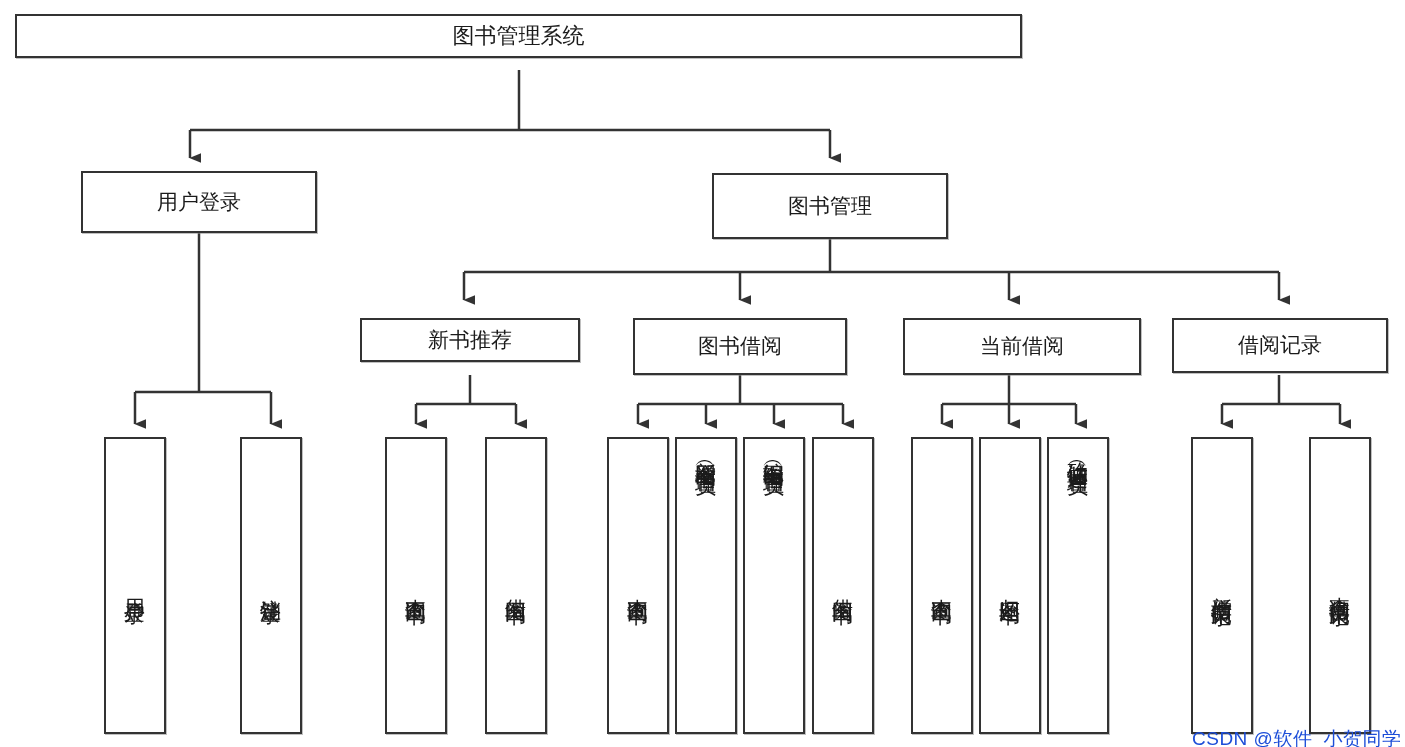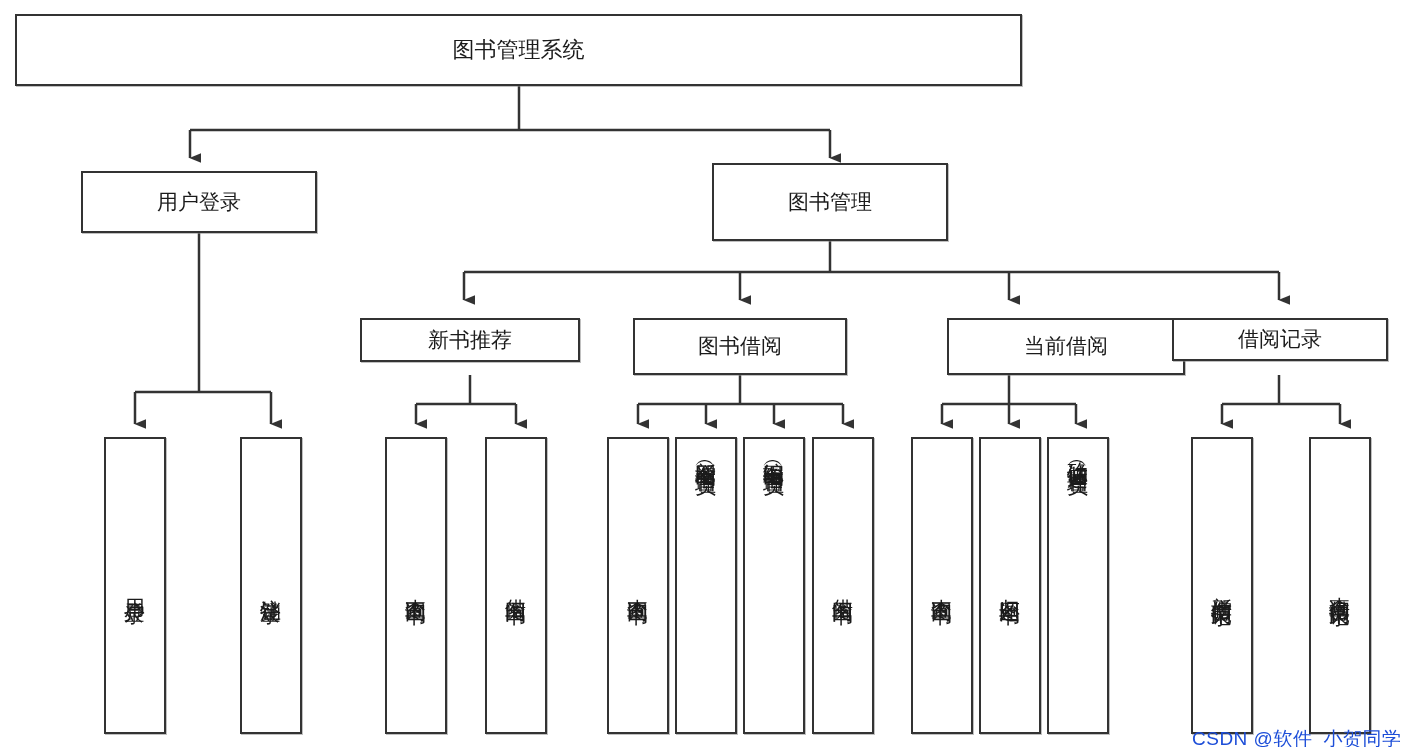--- a/index.html
+++ b/index.html
@@ -123,41 +123,41 @@
       <path d="M1009,404 L1009,424" marker-end="url(#arrow)"></path>
       <path d="M1076,404 L1076,424" marker-end="url(#arrow)"></path>
 
       <path d="M1279,375 L1279,404"></path>
       <path d="M1222,404 L1340,404"></path>
       <path d="M1222,404 L1222,424" marker-end="url(#arrow)"></path>
       <path d="M1340,404 L1340,424" marker-end="url(#arrow)"></path>
     </g>
   </svg>
 
-  <div class="node root horizontal" style="left:15px; top:14px; width:1007px; height:72px;">
+  <div class="node root horizontal" style="left:15px; top:14px; width:1007px; height:44px;">
     <span class="label">图书管理系统</span>
   </div>
 
   <div class="node horizontal" style="left:81px; top:171px; width:236px; height:62px;">
     <span class="label">用户登录</span>
   </div>
-  <div class="node horizontal" style="left:712px; top:163px; width:236px; height:78px;">
+  <div class="node horizontal" style="left:712px; top:173px; width:236px; height:66px;">
     <span class="label">图书管理</span>
   </div>
 
   <div class="node horizontal" style="left:360px; top:318px; width:220px; height:44px;">
     <span class="label">新书推荐</span>
   </div>
   <div class="node horizontal" style="left:633px; top:318px; width:214px; height:57px;justify-content:center;">
     <span class="label">图书借阅</span>
   </div>
-  <div class="node horizontal" style="left:903px; top:318px; width:238px; height:57px;margin-left:44px;">
+  <div class="node horizontal" style="left:903px; top:318px; width:238px; height:57px;">
     <span class="label">当前借阅</span>
   </div>
-  <div class="node horizontal" style="left:1172px; top:318px; width:216px; height:43px;">
+  <div class="node horizontal" style="left:1172px; top:318px; width:216px; height:55px;">
     <span class="label">借阅记录</span>
   </div>
 
   <div class="node vertical centered" style="left:104px; top:437px; width:62px; height:297px;">
     <span class="label">用户登录</span>
   </div>
   <div class="node vertical centered" style="left:240px; top:437px; width:62px; height:297px;">
     <span class="label">注销登录</span>
   </div>
 

